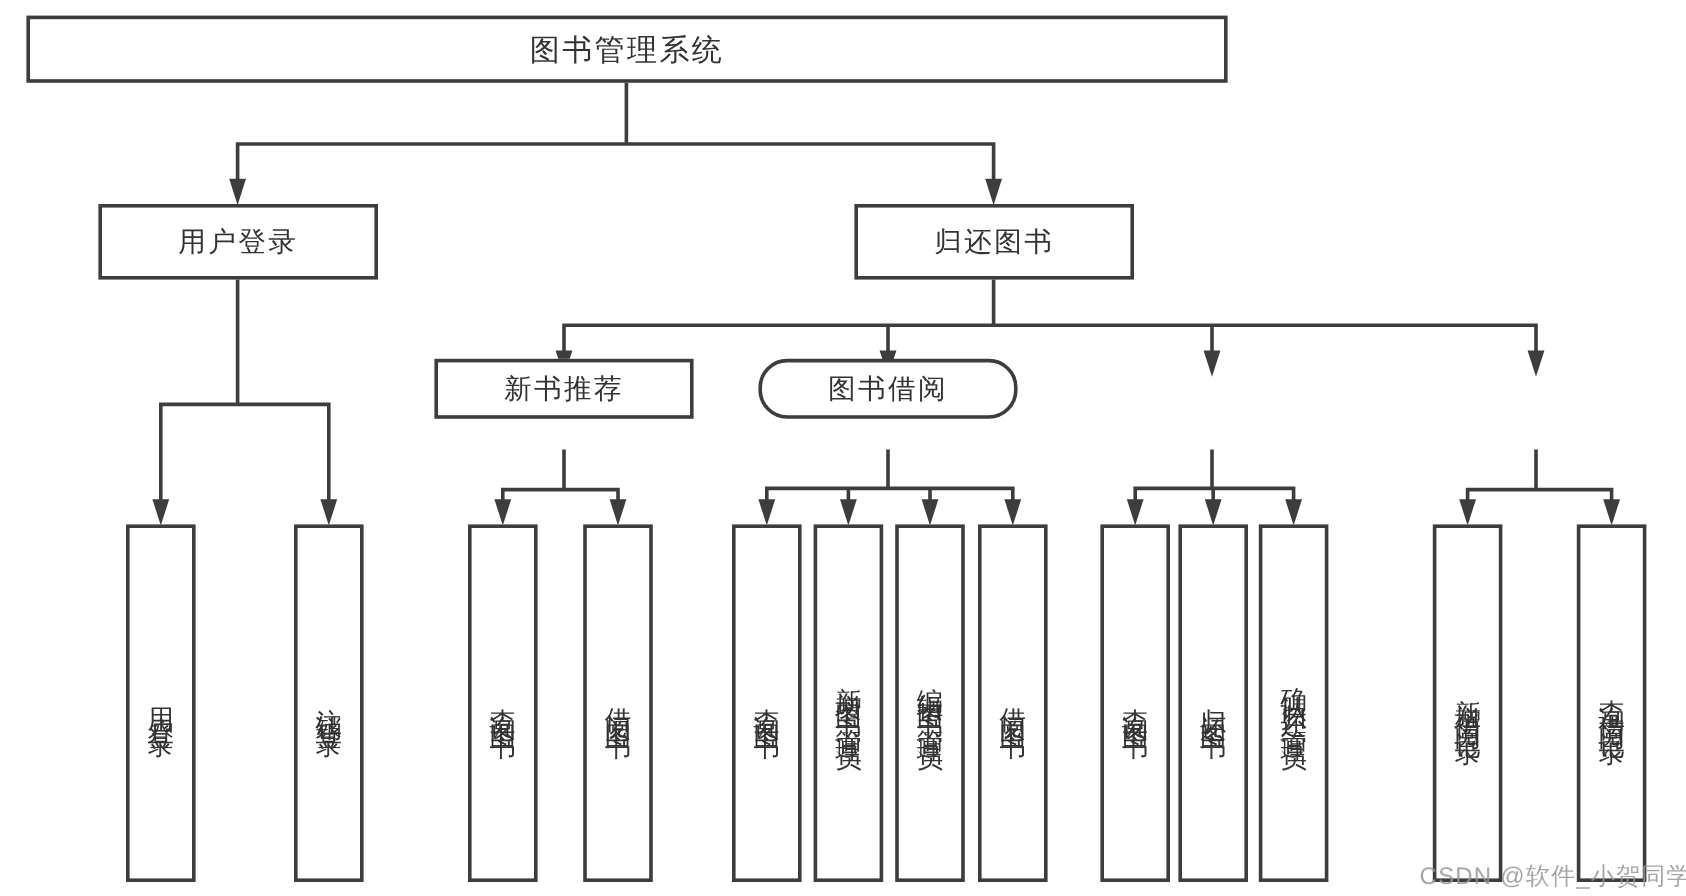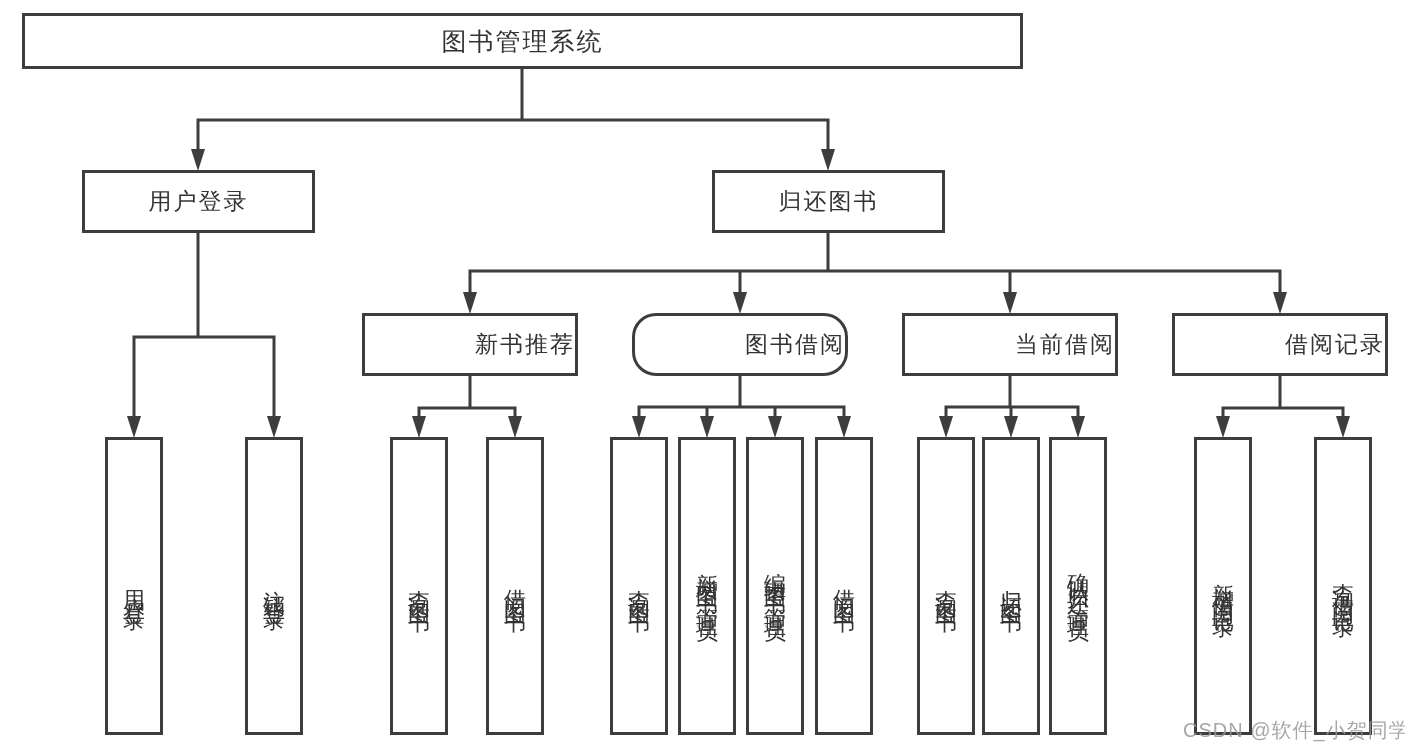--- a/index.html
+++ b/index.html
@@ -29,21 +29,21 @@
     text-align: center;
   }
   .root-node {
     left: 22px; top: 13px; width: 1001px; height: 56px;
     font-size: 25px; letter-spacing: 2px;
   }
   .h-node {
     font-size: 23px; letter-spacing: 2px;
   }
   .lvl2 { top: 170px; width: 233px; height: 63px; }
-  .lvl3 { top: 313px; width: 216px; height: 63px; justify-content: flex-end; }
+  .lvl3 { top: 299px; width: 216px; height: 50px; }
   .leaf {
     top: 437px; width: 58px; height: 298px;
   }
   .leaf span {
     writing-mode: vertical-rl;
     text-orientation: mixed;
     font-size: 22px;
     line-height: 1;
     letter-spacing: 7px;
     white-space: nowrap;
@@ -112,26 +112,20 @@
   <div class="node h-node lvl2" style="left:712px;">
     <span>归还图书</span>
   </div>
 
   <div class="node h-node lvl3" style="left:362px;">
     <span>新书推荐</span>
   </div>
   <div class="node h-node lvl3" style="left:632px;border-radius:24px;">
     <span>图书借阅</span>
   </div>
-  <div class="node h-node lvl3" style="left:902px;">
-    <span>当前借阅</span>
-  </div>
-  <div class="node h-node lvl3" style="left:1172px;">
-    <span>借阅记录</span>
-  </div>
 
   <div class="node leaf" style="left:105px;">
     <span>用户登录</span>
   </div>
   <div class="node leaf" style="left:245px;">
     <span>注销登录</span>
   </div>
 
   <div class="node leaf" style="left:390px;">
     <span>查询图书</span>

